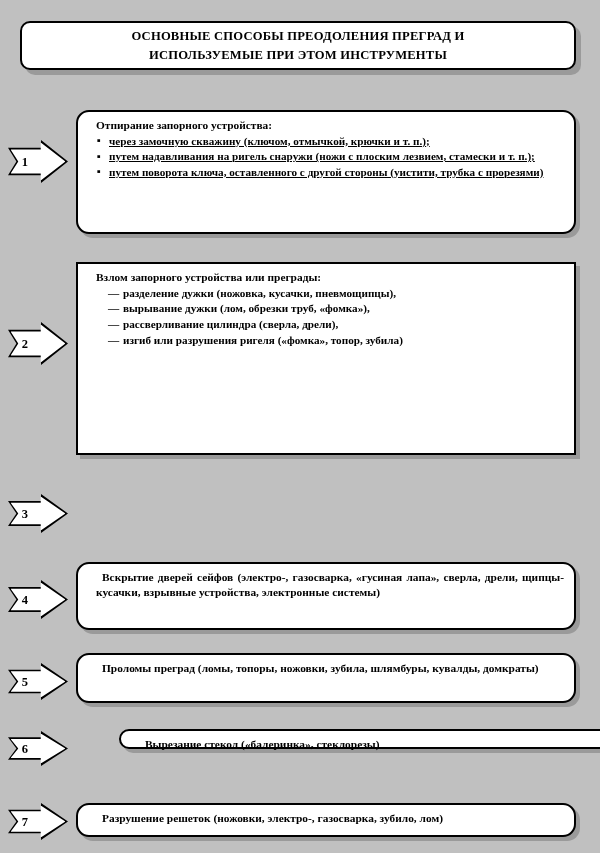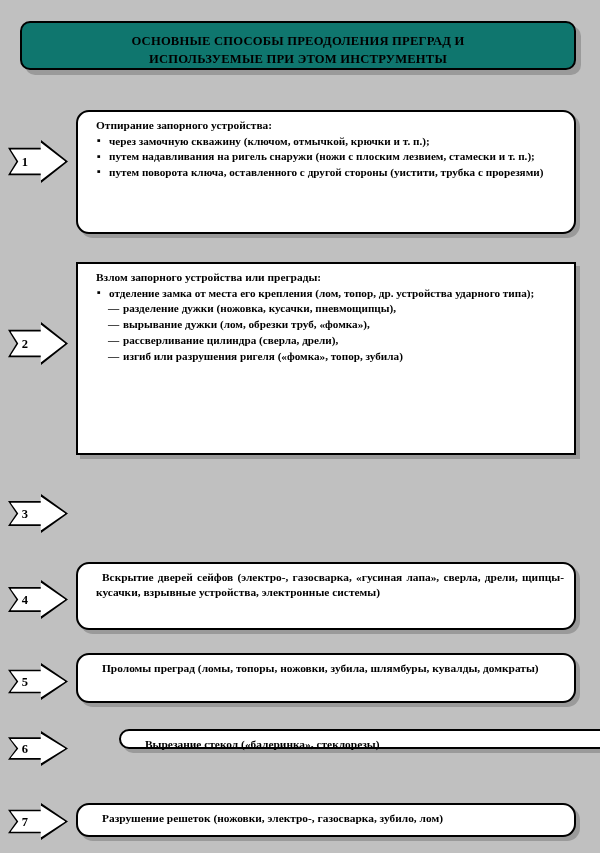--- a/index.html
+++ b/index.html
@@ -25,27 +25,27 @@
     background: #c0c0c0;
   }
 
   
   .title-box {
     position: absolute;
     left: 20px;
     top: 21px;
     width: 556px;
     height: 49px;
-    background: #0f766e;
+    background: #ffffff;
     border: 2.5px solid #000;
     border-radius: 10px;
     box-shadow: 5px 5px 0 0 #9a9a9a;
     box-sizing: border-box;
     display: flex;
-    align-items: flex-end;
+    align-items: center;
     justify-content: center;
   }
   .title-text {
     font-weight: bold;
     font-size: 12.6px;
     line-height: 1.45;
     text-align: center;
     letter-spacing: 0.2px;
     padding: 0 10px;
   }
@@ -106,20 +106,21 @@
   }
   .b-list { margin: 0; padding: 0; list-style: none; }
   .b-item {
     position: relative;
     font-weight: bold;
     font-size: 11.2px;
     line-height: 1.3;
     padding-left: 13px;
     margin-bottom: 1px;
     text-align: justify;
+    text-decoration: underline;
   }
   .b-item::before {
     content: "\25AA";
     position: absolute;
     left: 1px;
     top: -0.5px;
     font-size: 11px;
   }
 
   .d-list { margin: 1px 0 0 0; padding: 0; list-style: none; }
@@ -178,21 +179,20 @@
 
   <div class="arrow-wrap" style="left:8px; top:322px; width:60px; height:43px;">
     <div class="arrow-outer"></div>
     <div class="arrow-inner"></div>
     <div class="arrow-num">2</div>
   </div>
 
   <div class="box square" style="left:76px; top:262px; width:500px; height:193px;">
     <div class="box-head">Взлом запорного устройства или преграды:</div>
     <ul class="b-list">
-      <li class="b-item">отделение замка от места его крепления (лом, топор, др. устройства ударного типа);</li>
     </ul>
     <ul class="d-list">
       <li class="d-item">разделение дужки (ножовка,  кусачки,  пневмощипцы),</li>
       <li class="d-item">вырывание дужки (лом, обрезки труб, «фомка»),</li>
       <li class="d-item">рассверливание цилиндра (сверла, дрели),</li>
       <li class="d-item">изгиб или разрушения ригеля («фомка»,  топор, зубила)</li>
     </ul>
   </div>
 
   <div class="arrow-wrap" style="left:8px; top:494px; width:60px; height:39px;">

